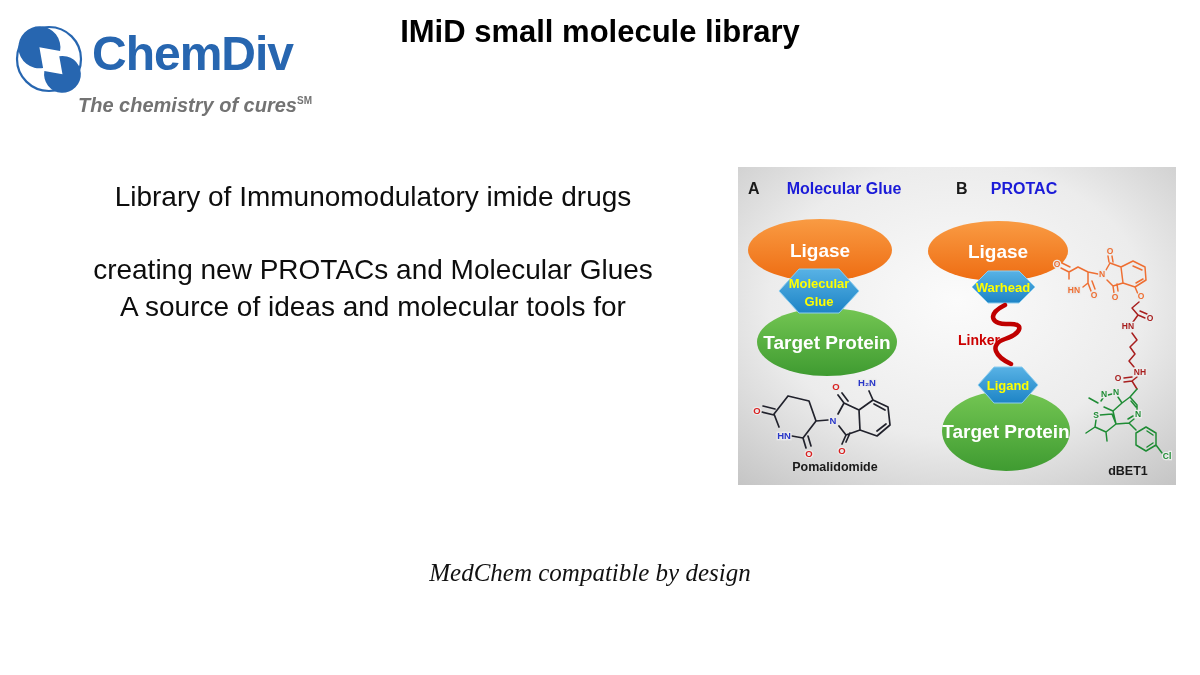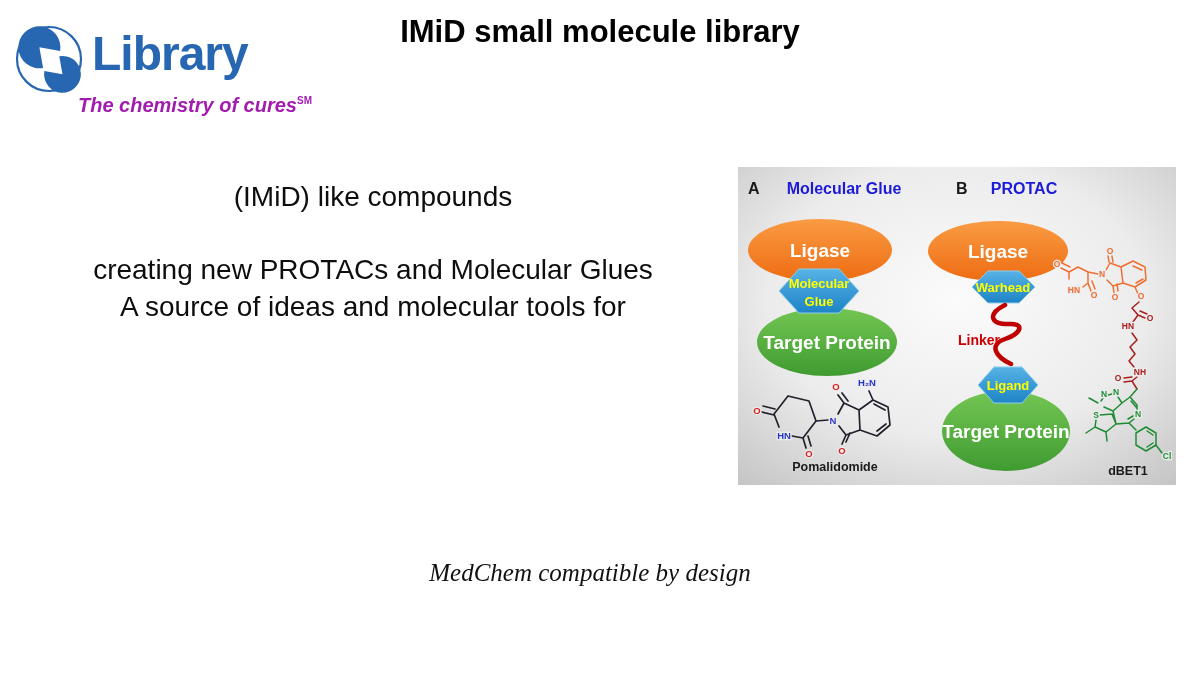--- a/index.html
+++ b/index.html
@@ -9,21 +9,21 @@
   }
   
   .logo{position:absolute;left:0;top:8px;width:330px;height:112px;}
   .logo-icon{position:absolute;left:14px;top:16px;}
   .logo-name{
     position:absolute;left:92px;top:18px;
     font-size:48px;font-weight:bold;letter-spacing:-1px;color:#2766b0;
   }
   .logo-tagline{
     position:absolute;left:78px;top:86px;
-    font-size:20px;font-weight:bold;font-style:italic;color:#a21caf;
+    font-size:20px;font-weight:bold;font-style:italic;color:#737373;
   }
   .logo-tagline sup{font-size:10px;font-style:normal;}
   
   .slide-title{
     position:absolute;top:14px;left:0;width:1200px;margin:0;
     text-align:center;font-size:31px;font-weight:bold;color:#000;
   }
   
   .body-text{
     position:absolute;left:18px;top:178px;width:710px;
@@ -56,29 +56,29 @@
 <body>
 
 <div class="slide">
 
   <div class="logo">
     <svg class="logo-icon" width="70" height="70" viewBox="0 0 70 70">
       <circle cx="35" cy="35" r="32" fill="none" stroke="#2766b0" stroke-width="2.2"></circle>
       <path d="M28,26 L31.5,45.7 A20,20 0 1 1 47.7,29.5 Z" transform="translate(-4,-4) scale(1.05)" fill="#2766b0"></path>
       <path d="M44,46 L40.5,26.3 A20,20 0 1 1 24.3,42.5 Z" transform="translate(8,8) scale(0.92)" fill="#2766b0"></path>
     </svg>
-    <div class="logo-name">Library</div>
+    <div class="logo-name">ChemDiv</div>
     <div class="logo-tagline"><span>The chemistry of cures</span><sup>SM</sup></div>
   </div>
 
   <h1 class="slide-title">IMiD small molecule library</h1>
 
   <div class="body-text">
     <p>
-        <span class="line">(IMiD) like compounds</span>
+        <span class="line">Library of Immunomodulatory imide drugs</span>
       </p>
     <p>
       </p>
     <p>
         <span class="line">creating new PROTACs and Molecular Glues</span>
         <span class="line">A source of ideas and molecular tools for</span>
       </p>
   </div>
 
   <figure class="diagram">

